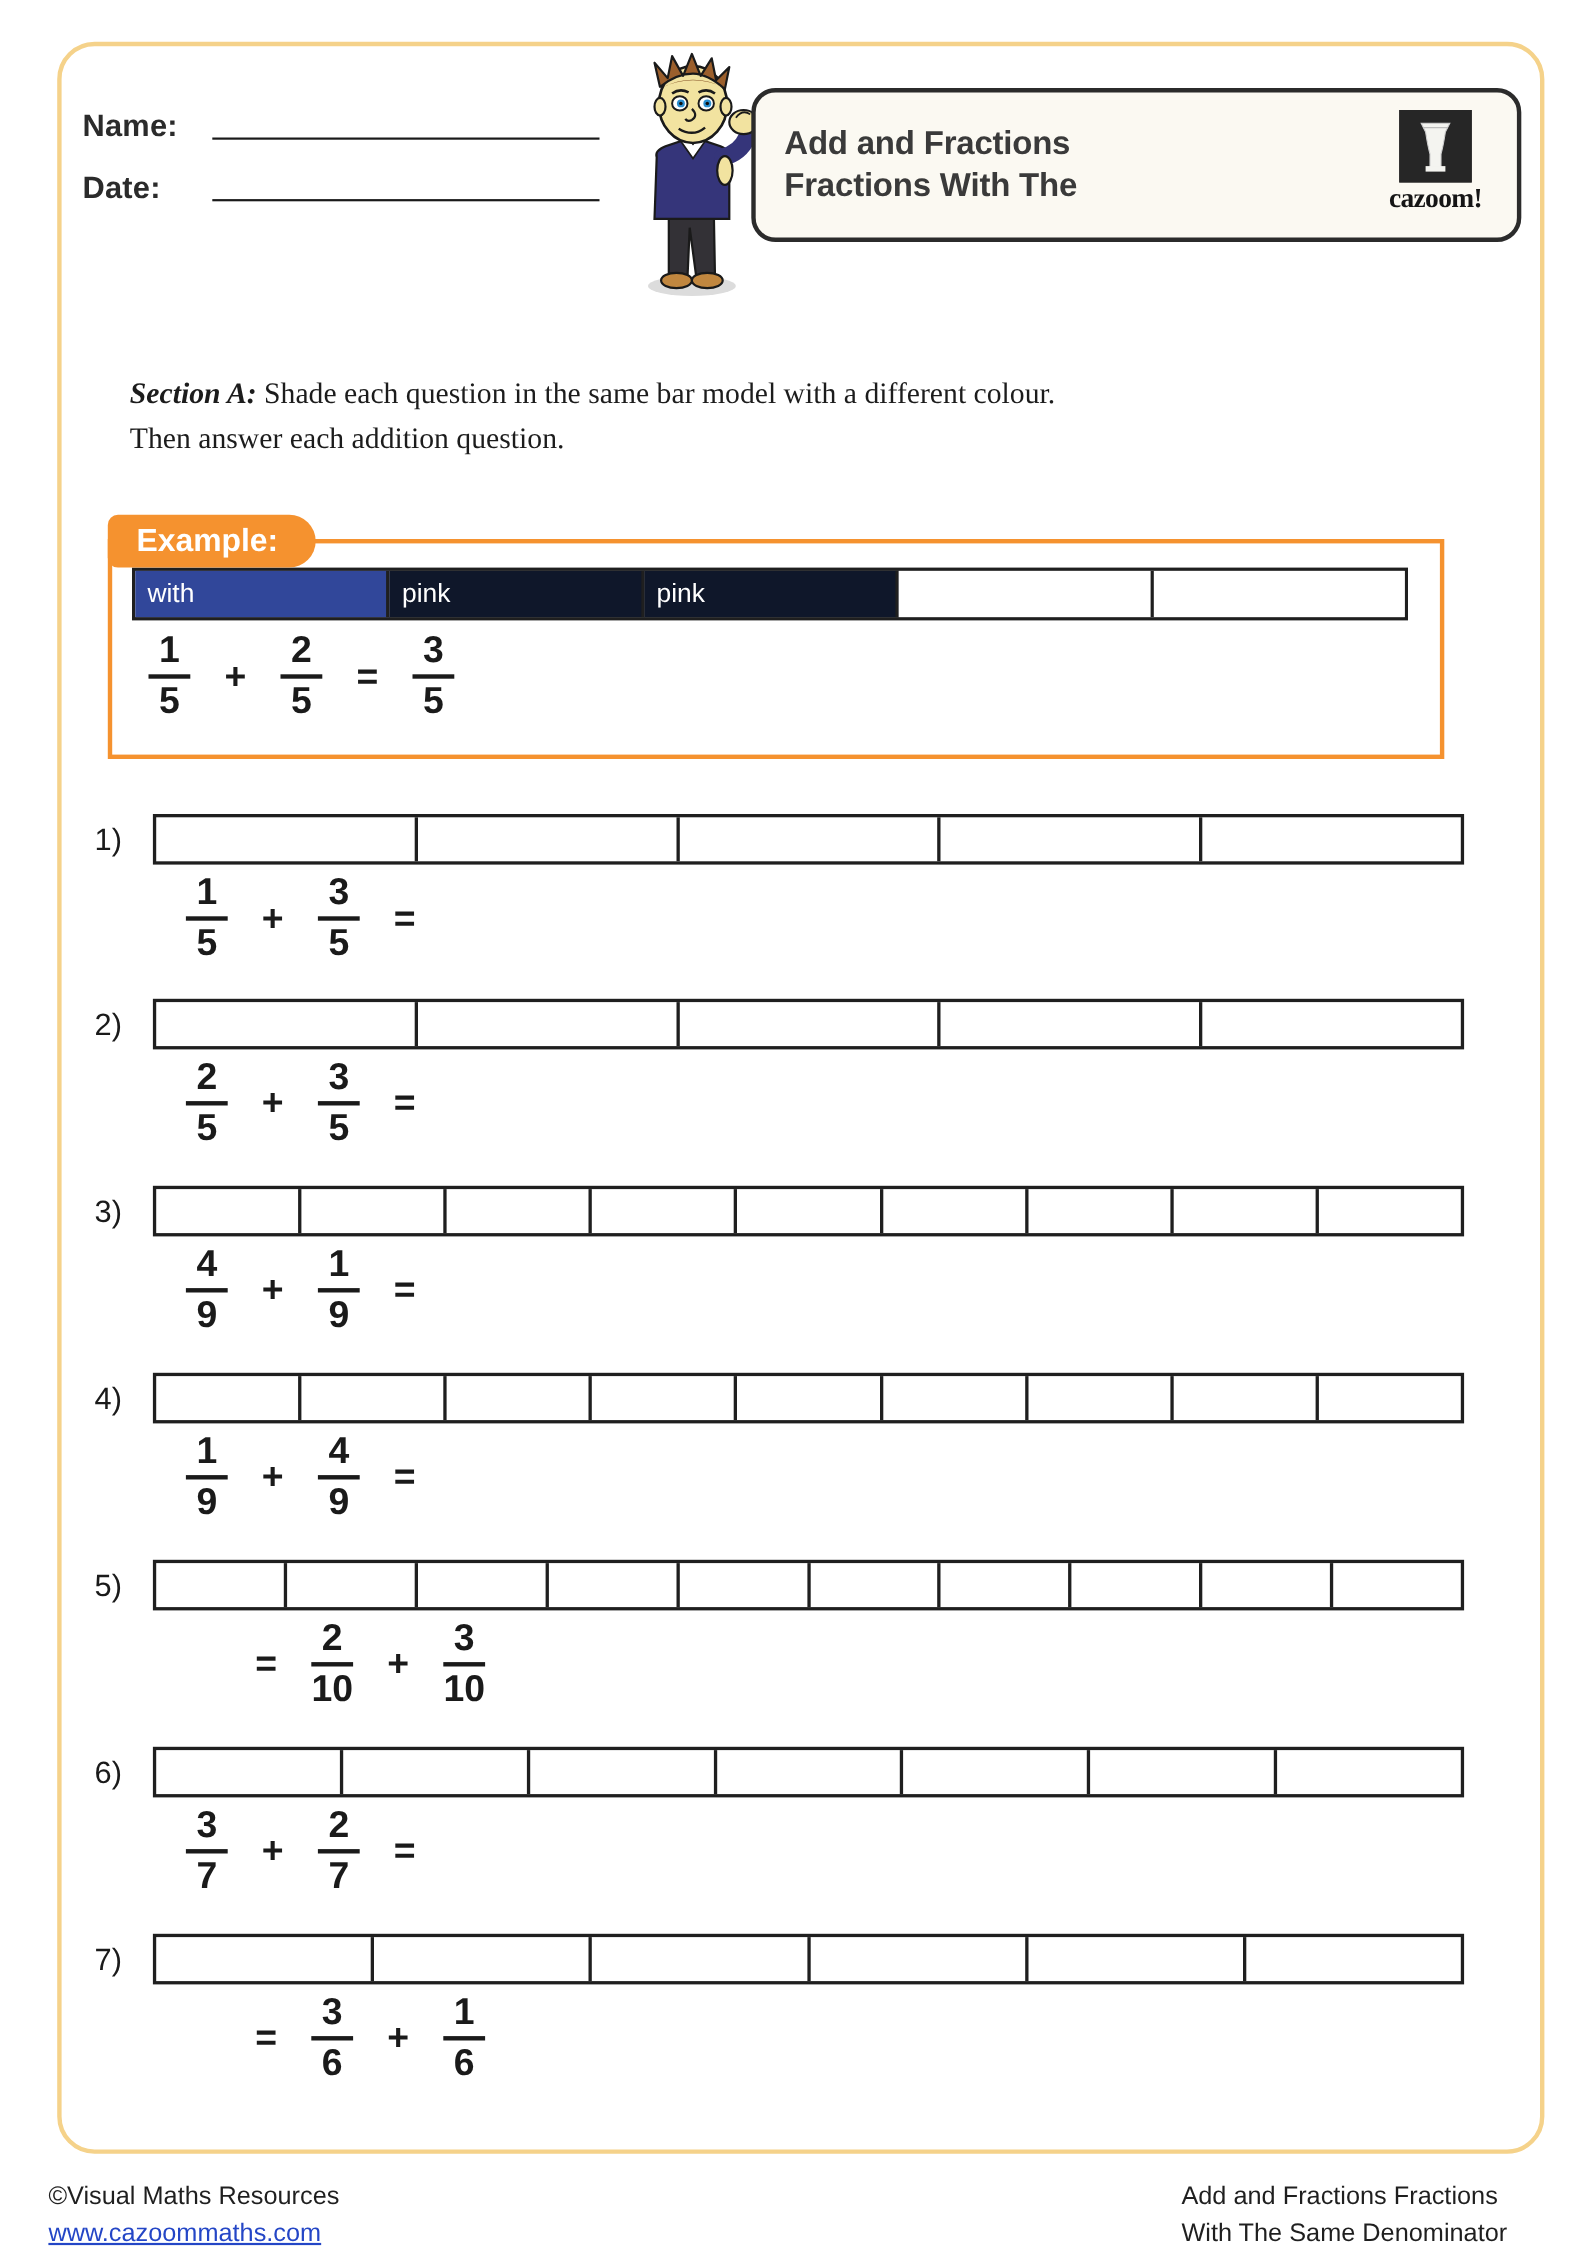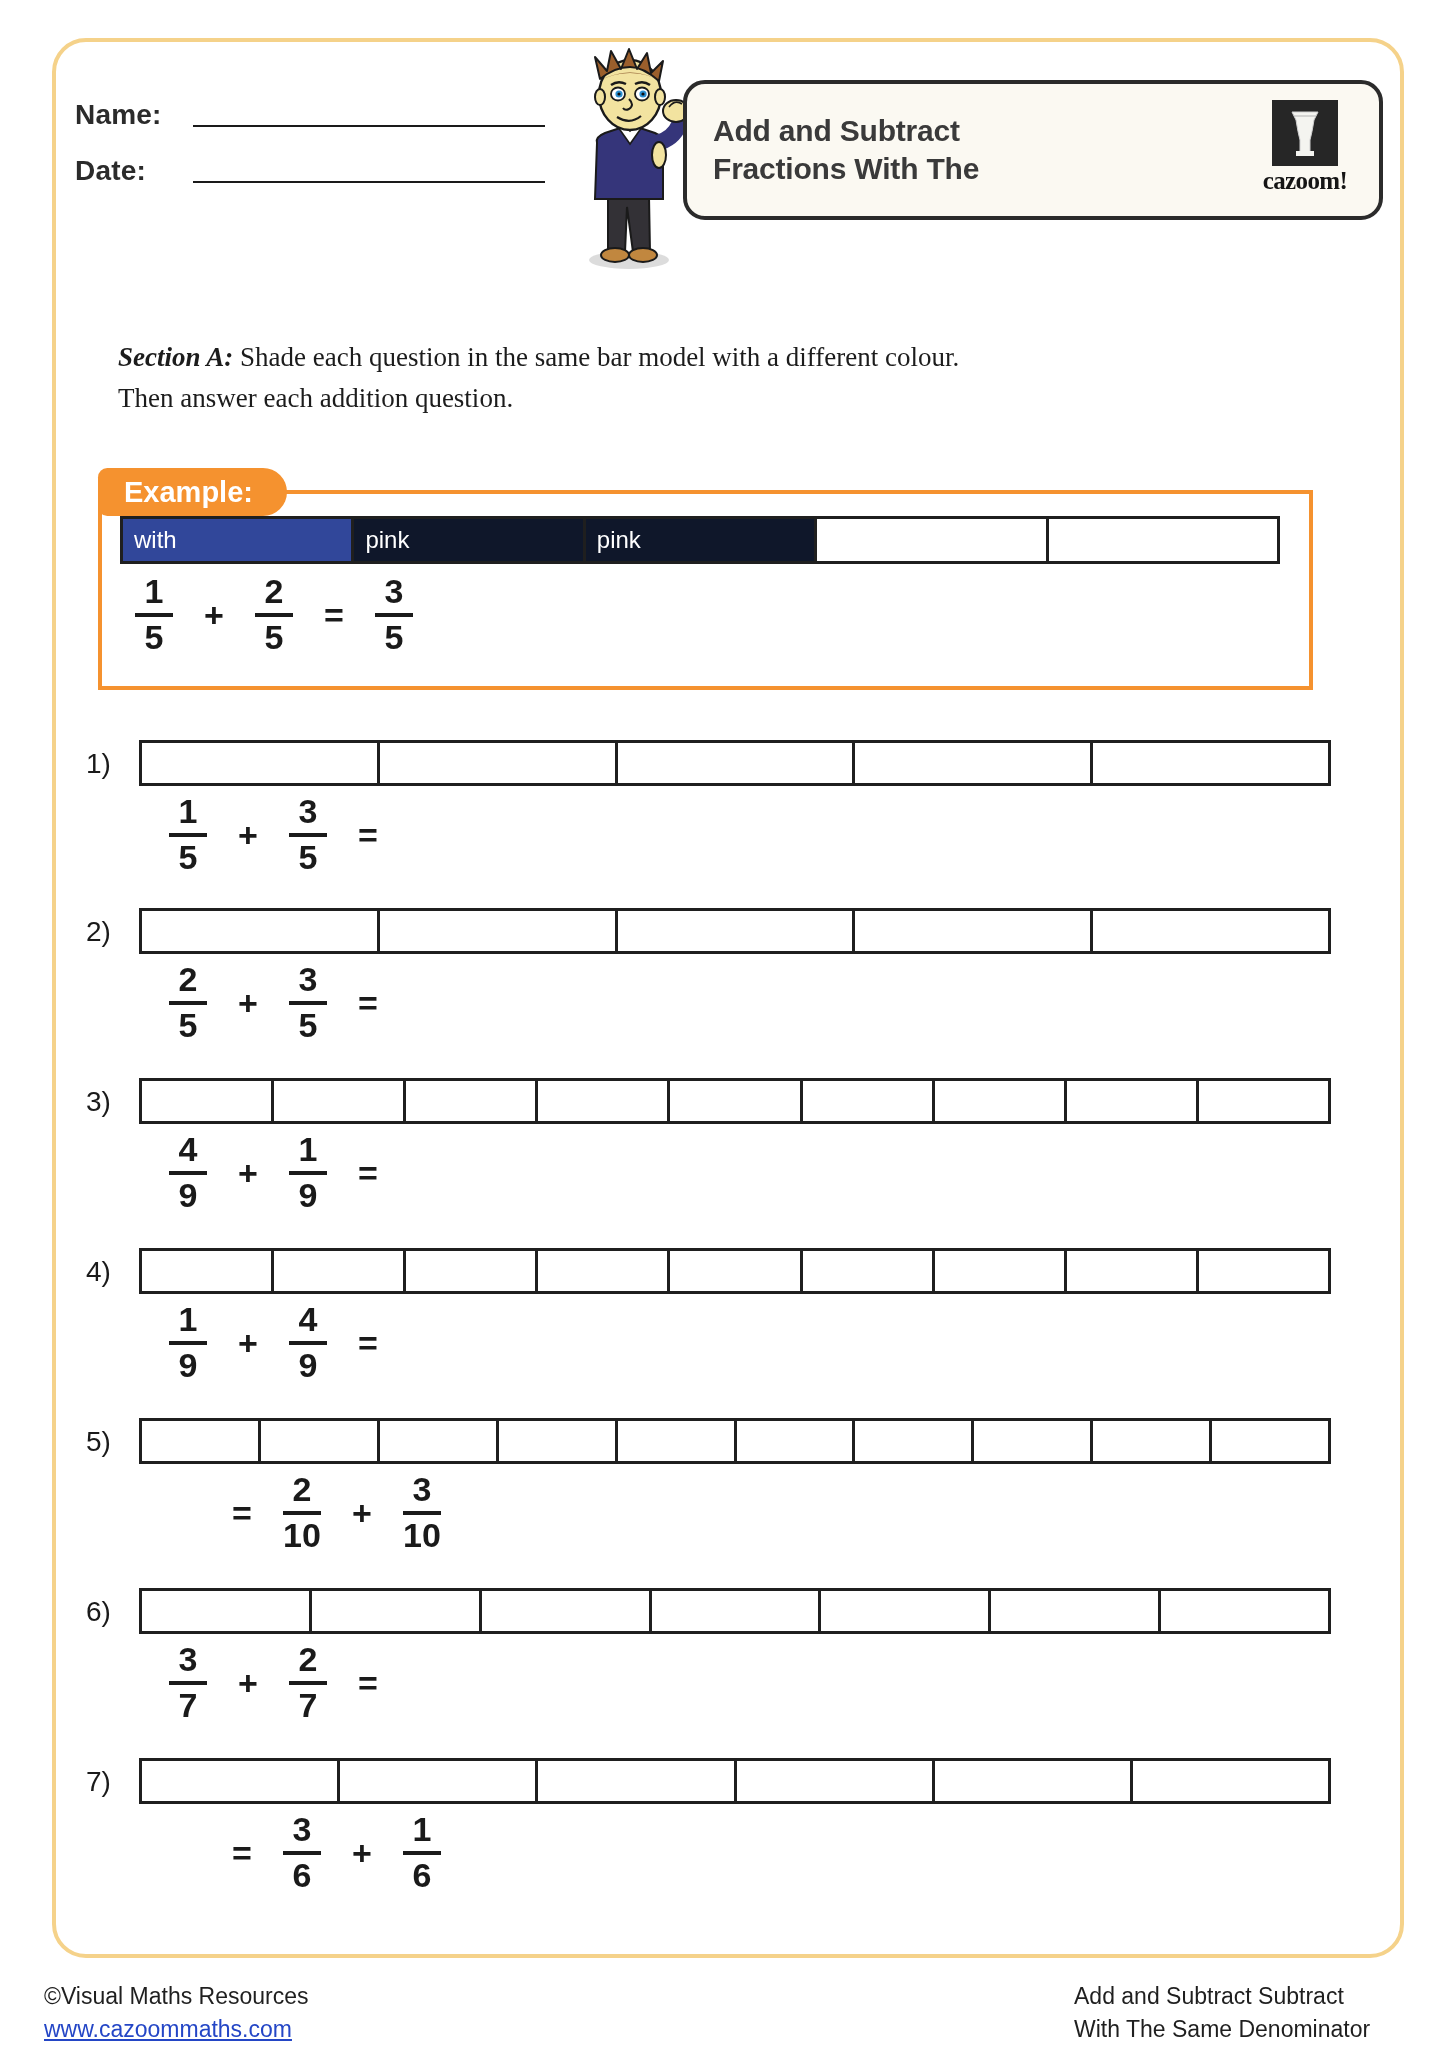--- a/index.html
+++ b/index.html
@@ -352,21 +352,21 @@
       <circle cx="98" cy="47" r="1.6" fill="#101010"></circle>
 
       <path d="M84 52 q6 6 0 10 q-4 2 -6 -1" fill="none" stroke="#1a1a1a" stroke-width="2"></path>
 
       <path d="M72 70 q13 8 24 -1" fill="none" stroke="#1a1a1a" stroke-width="2.2"></path>
     </svg>
   </div>
 
   <div class="title-box">
     <div class="title-text">
-      <div>Add and Subtract</div>
+      <div>Add and Fractions</div>
       <div>Fractions With The</div>
     </div>
     <div class="logo">
       <div class="logo-mark">
         <svg width="66" height="66" viewBox="0 0 66 66">
           <rect x="0" y="0" width="66" height="66" fill="#262626"></rect>
           <path d="M20 12 H46 L42 20 Q40 33 38 40 L38 52 H28 L28 40 Q26 33 24 20 Z" fill="#f4f4f0" stroke="#cfcfcf" stroke-width="1"></path>
           <rect x="24" y="51" width="18" height="5" fill="#f4f4f0"></rect>
           <path d="M22 16 h22" stroke="#bdbdbd" stroke-width="1.2" fill="none"></path>
         </svg>
@@ -620,15 +620,15 @@
         </div>
       </div>
     </div>
   </div>
 
 <div class="footer-left">
   <div>©Visual Maths Resources</div>
   <a class="footer-link" href="#">www.cazoommaths.com</a>
 </div>
 <div class="footer-right">
-  <div>Add and Subtract Subtract</div>
+  <div>Add and Fractions Fractions</div>
   <div>With The Same Denominator (A)</div>
 </div>
 
 </body></html>

